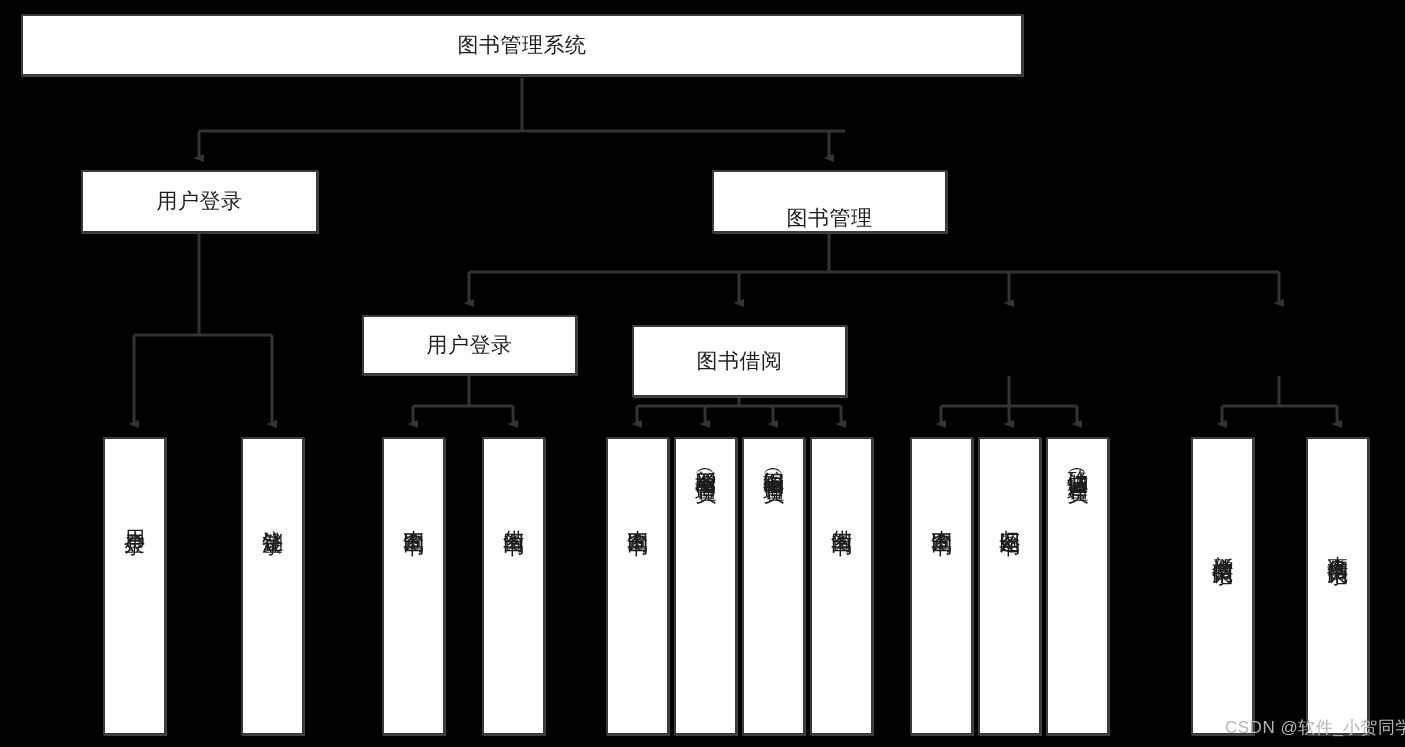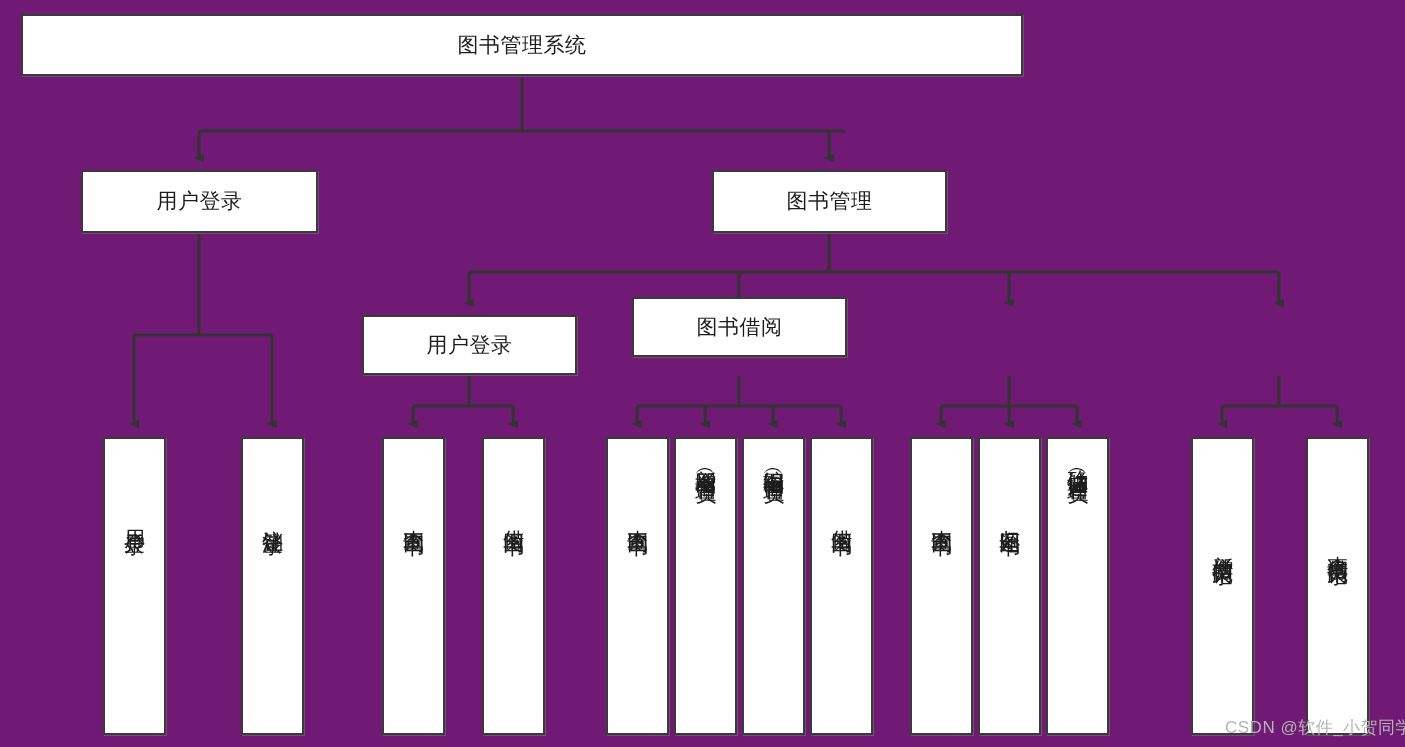--- a/index.html
+++ b/index.html
@@ -7,21 +7,21 @@
     padding: 0;
     background: #ffffff;
   }
   body {
     font-family: "Liberation Sans", "DejaVu Sans", sans-serif;
   }
   #canvas {
     position: relative;
     width: 1405px;
     height: 747px;
-    background: #701a75;
+    background: #000000;
     overflow: hidden;
   }
   svg#wires {
     position: absolute;
     left: 0;
     top: 0;
     width: 1405px;
     height: 747px;
   }
   .node {
@@ -126,28 +126,28 @@
     </g>
   </svg>
 
   <div class="node" style="left:21px; top:14px; width:1002px; height:62px;">
     <span class="lbl">图书管理系统</span>
   </div>
 
   <div class="node" style="left:81px; top:170px; width:237px; height:63px;">
     <span class="lbl">用户登录</span>
   </div>
-  <div class="node" style="left:712px; top:170px; width:235px; height:63px;">
+  <div class="node" style="left:712px; top:170px; width:235px; height:63px;align-items:flex-end;">
     <span class="lbl">图书管理</span>
   </div>
 
   <div class="node" style="left:362px; top:315px; width:215px; height:60px;">
     <span class="lbl">用户登录</span>
   </div>
-  <div class="node" style="left:632px; top:297px; width:215px; height:60px;">
+  <div class="node" style="left:632px; top:325px; width:215px; height:72px;">
     <span class="lbl">图书借阅</span>
   </div>
 
   <div class="node leaf mid" style="left:103px; top:437px; width:63px; height:298px;">
     <span class="lbl">用户登录</span>
   </div>
   <div class="node leaf mid" style="left:241px; top:437px; width:63px; height:298px;">
     <span class="lbl">注销登录</span>
   </div>
 

